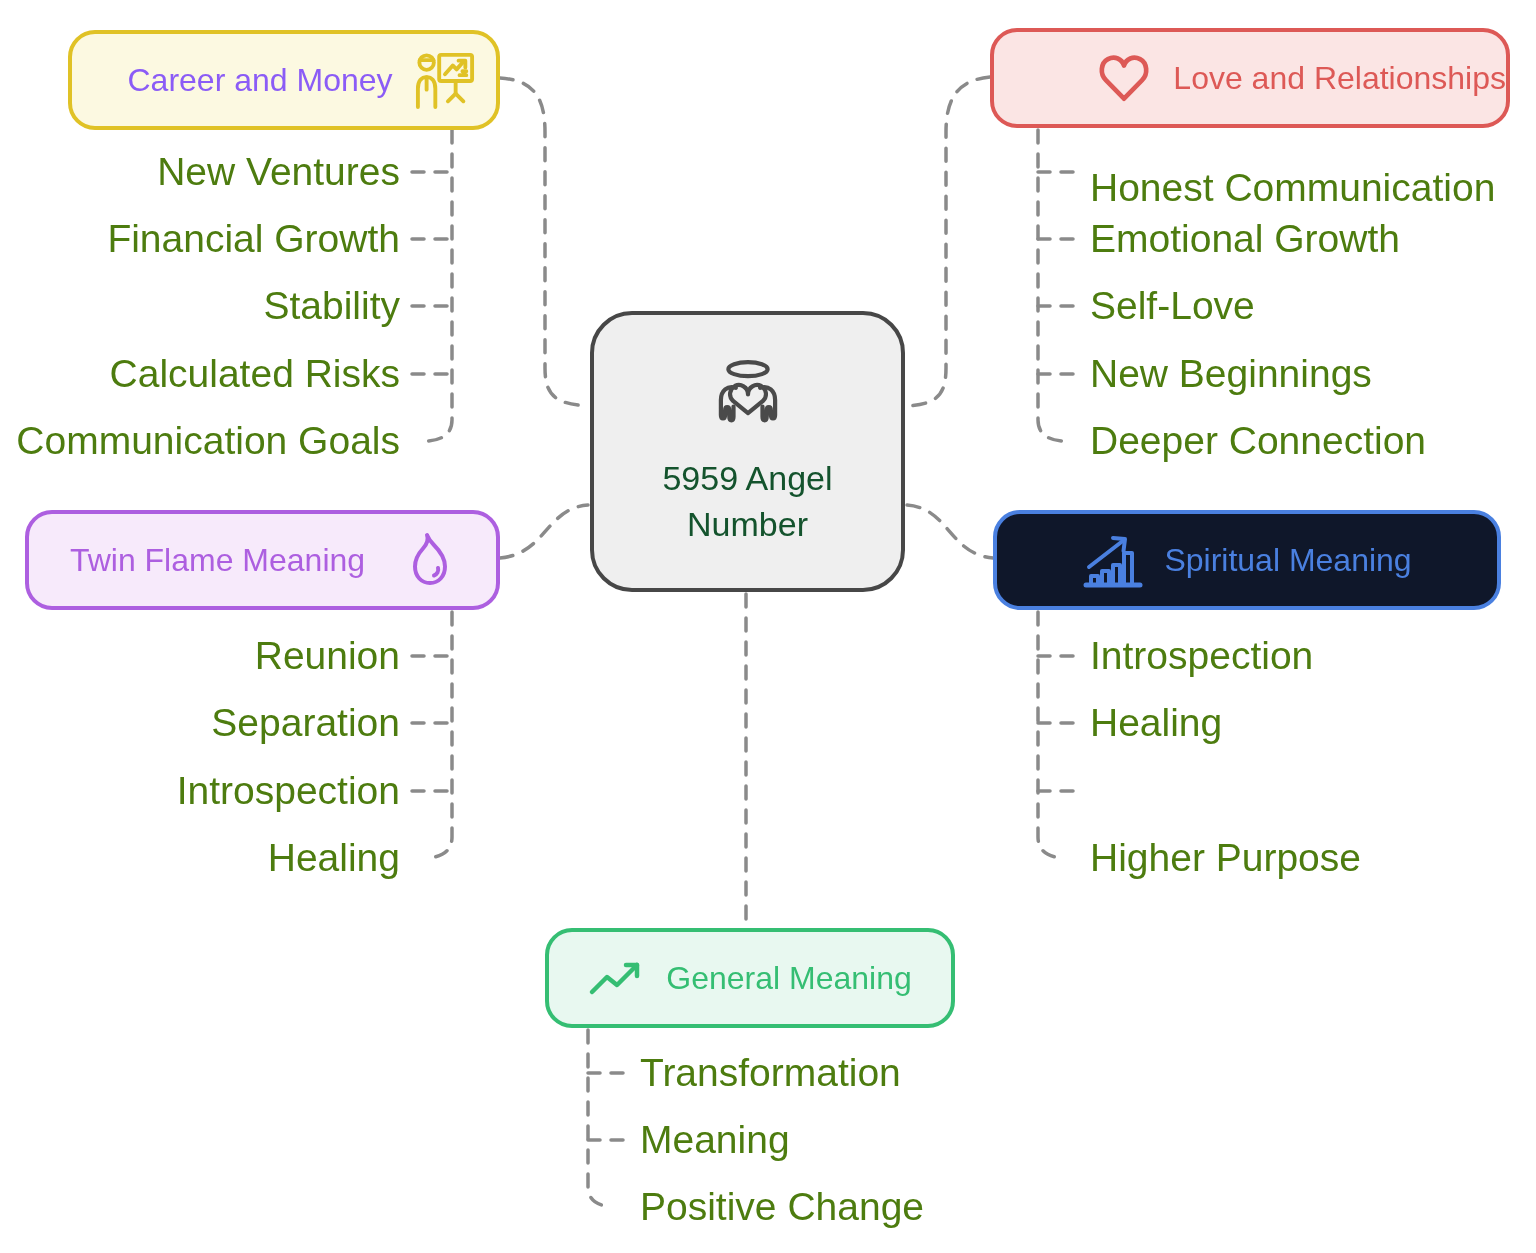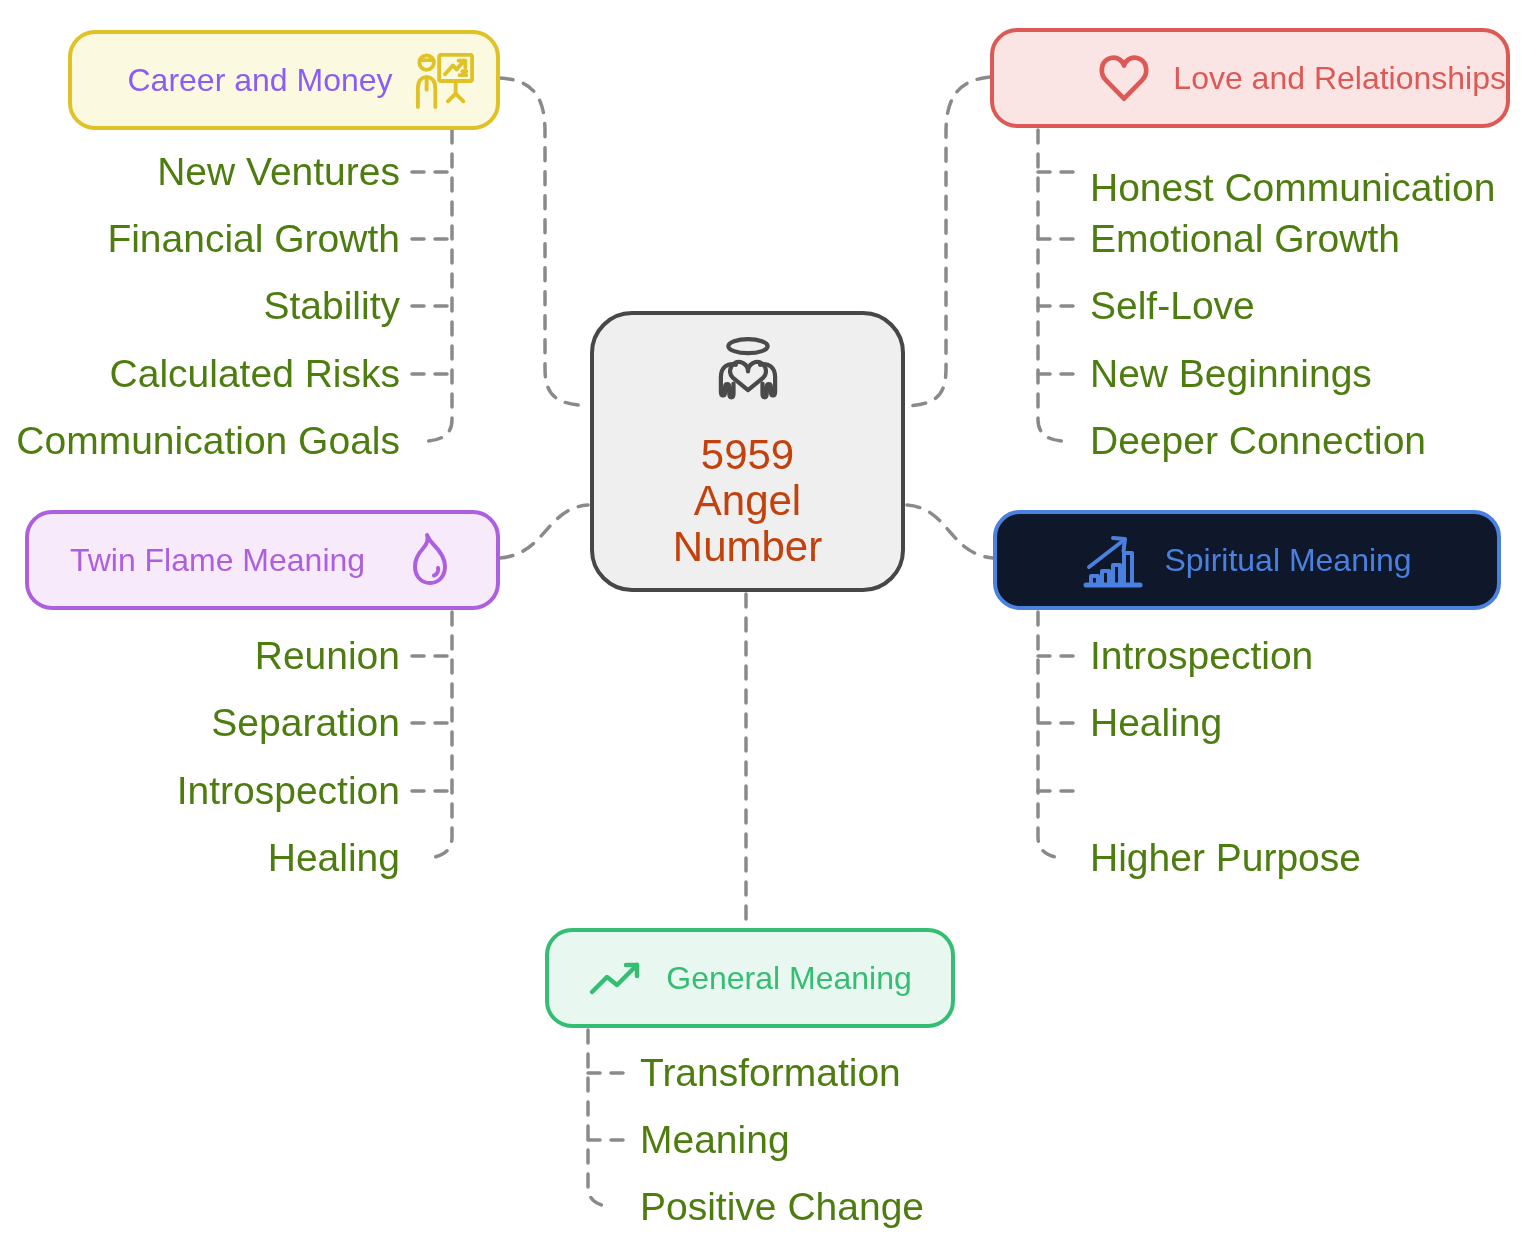--- a/index.html
+++ b/index.html
@@ -23,21 +23,21 @@
   .twin      { left:25px;  top:510px; width:475px; height:100px; border-color:#AD5FE0; background:#F7EAFB; color:#AD5FE0;gap:40px; }
   .spiritual { left:993px; top:510px; width:508px; height:100px; border-color:#4A80E0; background:#0f172a; color:#4A80E0; }
   .general   { left:545px; top:928px; width:410px; height:100px; border-color:#35BE73; background:#E8F8F0; color:#35BE73; }
 
   .center-node {
     position:absolute; left:590px; top:311px; width:315px; height:281px;
     box-sizing:border-box; background:#EFEFEF; border:4px solid #474747; border-radius:42px;
     display:flex; flex-direction:column; align-items:center; justify-content:center; gap:12px;
     color:#4A4A4A;
   }
-  .center-label { font-size:42px; line-height:46px; color:#c2410c; text-align:center; width:200px; }
+  .center-label { font-size:34px; line-height:46px; color:#14532d; text-align:center; width:200px; }
 
   .item { position:absolute; font-size:39px; line-height:40px; color:#4d7c0f; white-space:nowrap; }
   .item.ra { text-align:right; right:1136px; }
   .item.la { left:1090px; }
   .item.ga { left:640px; }
 </style>
 </head>
 <body>
 
 <div class="canvas">

